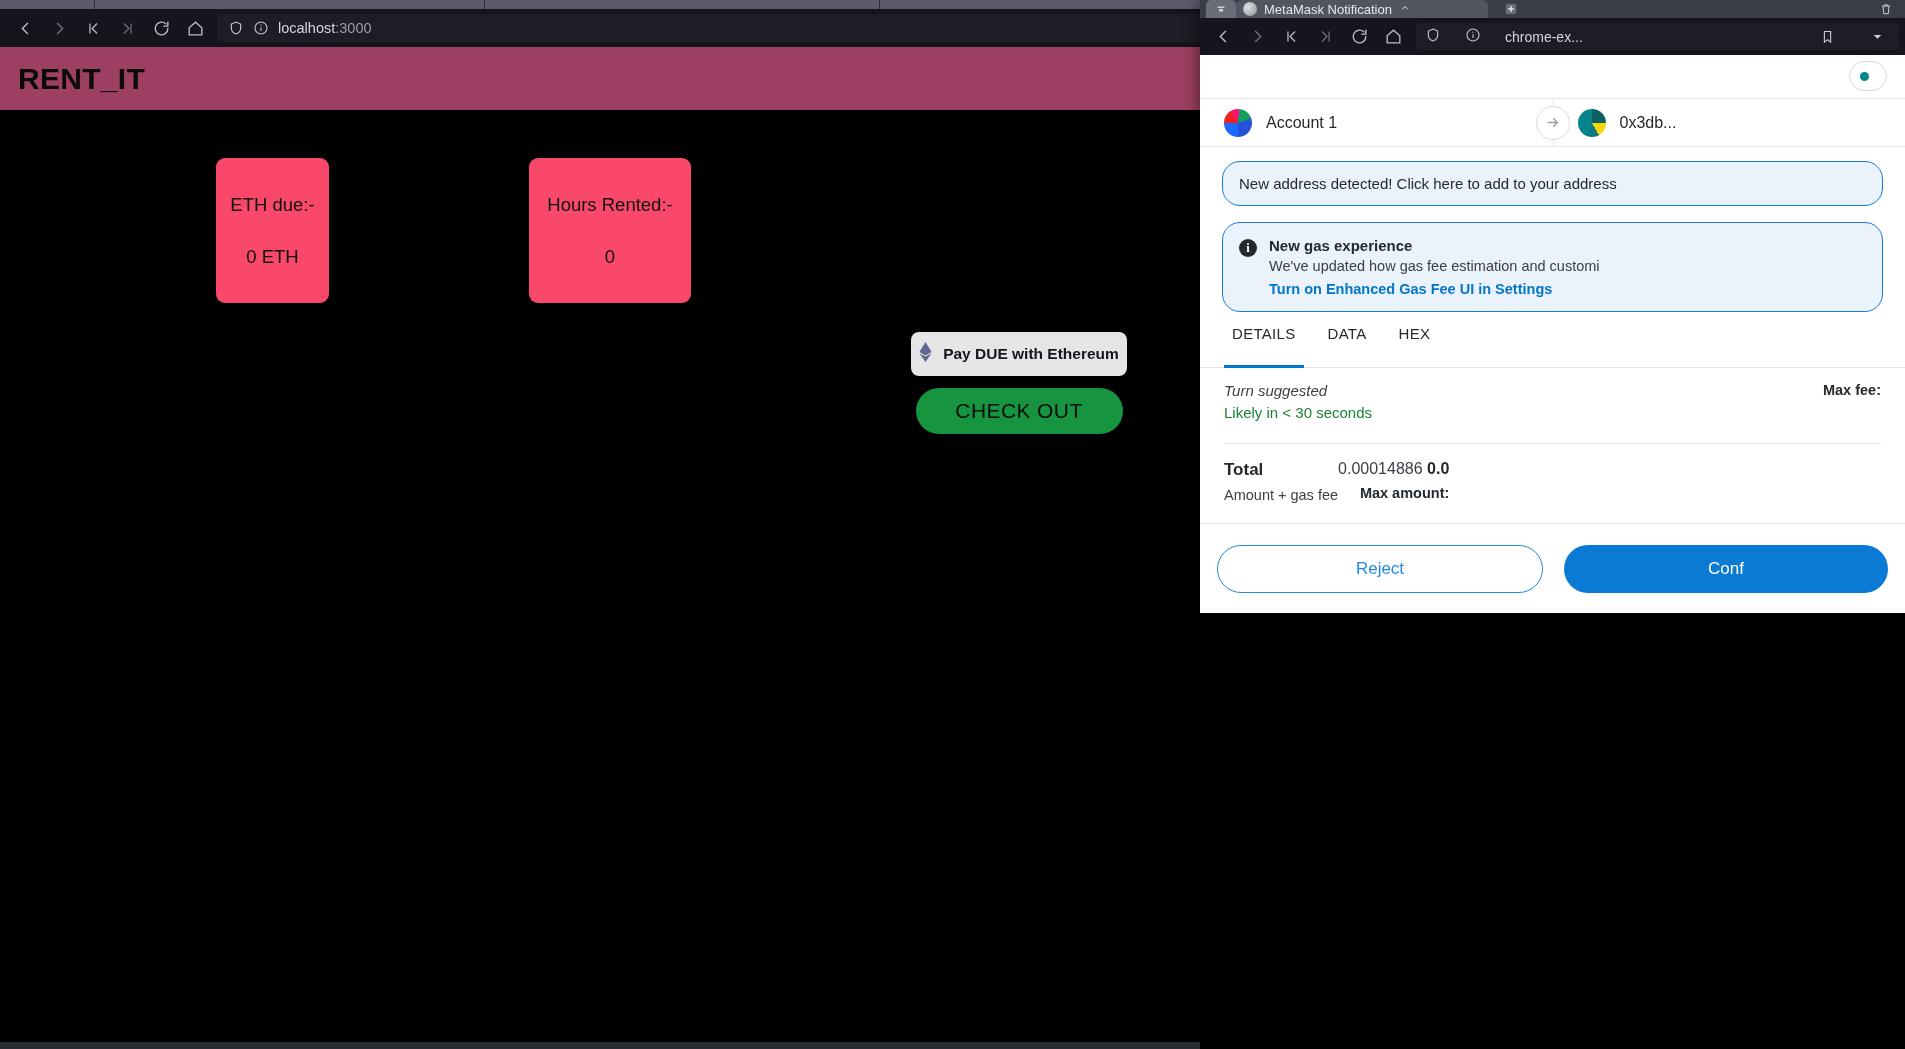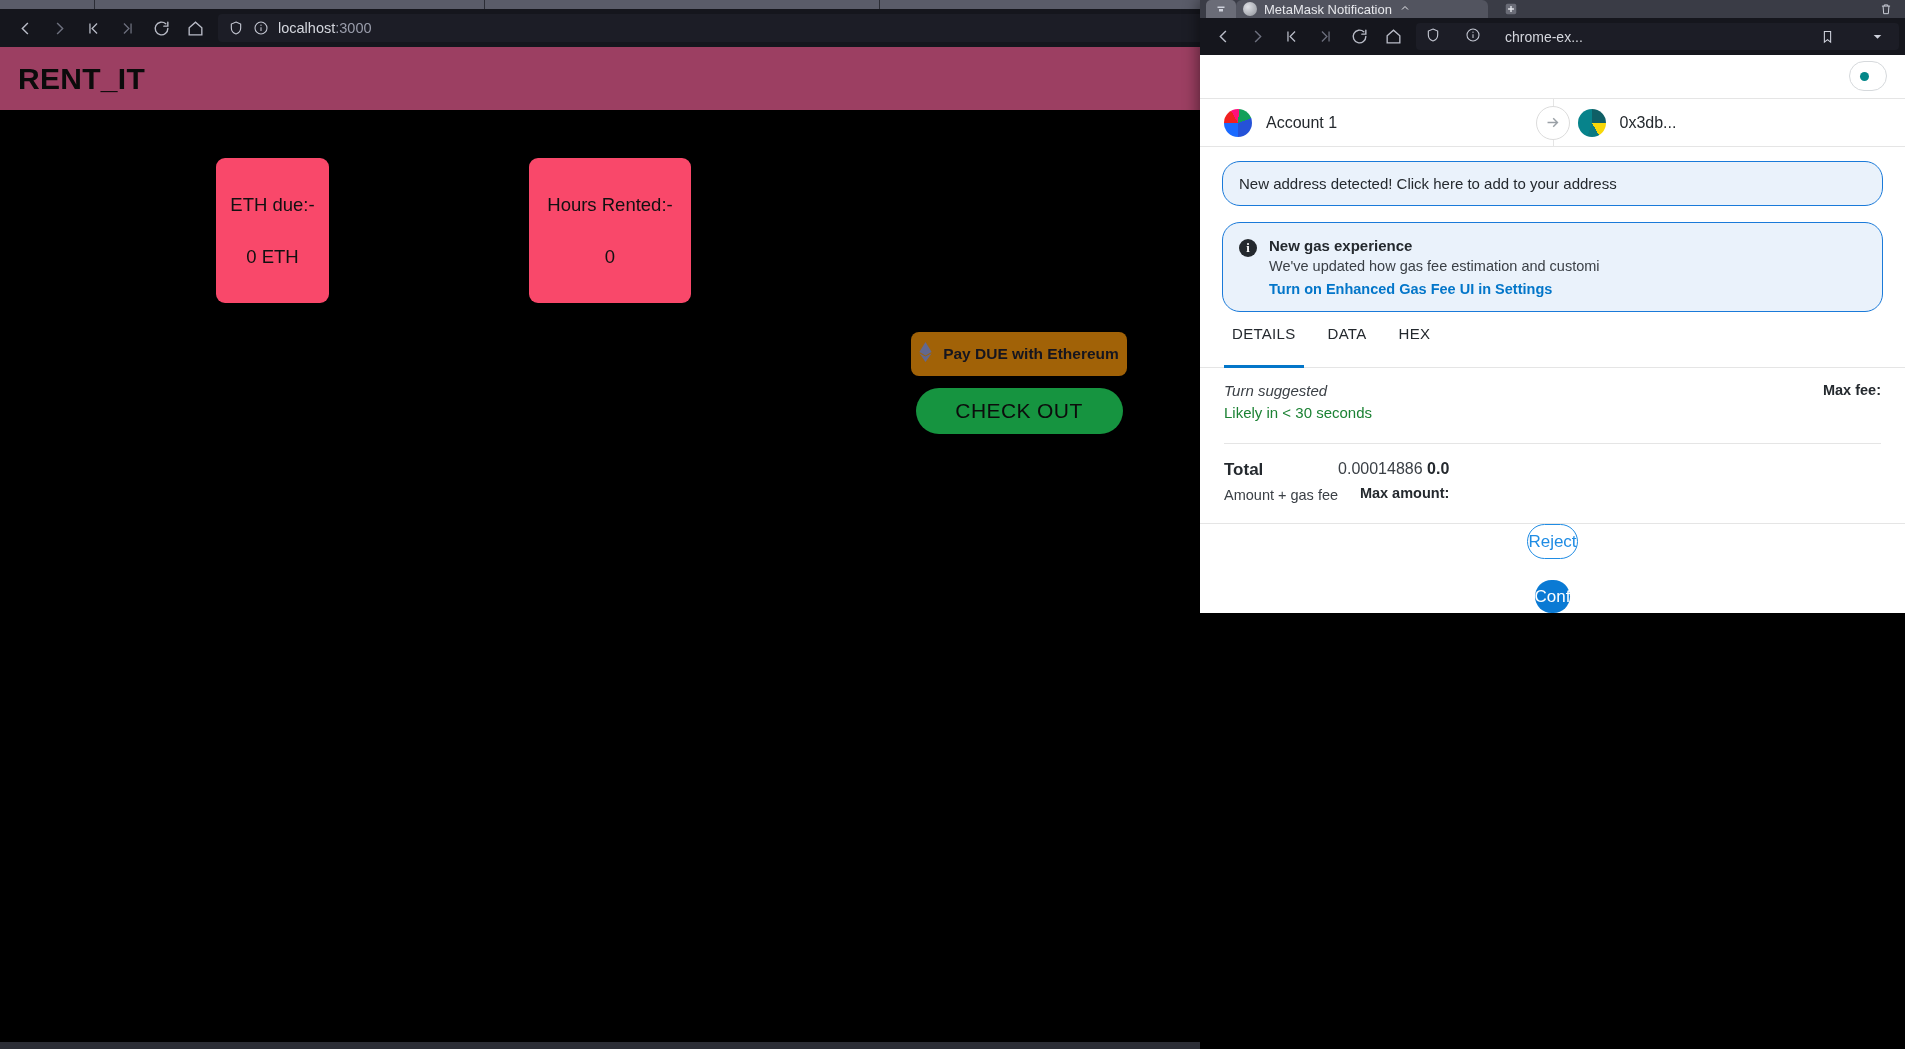--- a/index.html
+++ b/index.html
@@ -104,21 +104,21 @@
   .stat-card .val { font-size: 18.5px; white-space: nowrap; }
   #card-eth  { left: 216px; }
   #card-hours{ left: 529px; width: 162px; }
 
   .actions {
     position: absolute; left: 911px; top: 222px;
     display: flex; flex-direction: column; align-items: center; gap: 12px;
   }
   .pay-btn {
     width: 216px; height: 44px;
-    background: #a16207; border: none; border-radius: 8px;
+    background: #e5e5e5; border: none; border-radius: 8px;
     display: flex; align-items: center; justify-content: center; gap: 11px;
     font-size: 15.5px; font-weight: bold; color: #15151f;
     cursor: pointer;
     font-family: "Liberation Sans", sans-serif;
   }
   .checkout-btn {
     width: 207px; height: 46px;
     background: #169440; border: none; border-radius: 23px;
     color: #0c0c0c; font-size: 21px; letter-spacing: .4px;
     cursor: pointer;
@@ -272,21 +272,21 @@
   .total-lbl { font-size: 17px; font-weight: bold; color: #24292e; }
   .total-sub { font-size: 14.5px; color: #3b4046; margin-top: 7px; }
   .total-right { text-align: right; white-space: nowrap; }
   .total-val { font-size: 16px; color: #3b4046; }
   .total-val b { color: #24292e; }
   .total-max { font-size: 14.5px; font-weight: bold; color: #24292e; margin-top: 7px; }
 
   .mm-footer {
     position: absolute; left: 0; right: 0; bottom: 0; height: 90px;
     border-top: 1px solid #e5e5e5; background: #fff;
-    display: flex; align-items: center; gap: 21px; padding: 0 17px; flex-direction: column;
+    display: flex; align-items: center; gap: 21px; padding: 0 17px;
   }
   .btn-reject {
     flex: 1 1 0; height: 48px; border-radius: 24px;
     background: #fff; border: 1px solid #1f8ce4; color: #1f8ce4;
     font-size: 17px; cursor: pointer; font-family: "Liberation Sans", sans-serif;
   }
   .btn-confirm {
     flex: 1 1 0; height: 48px; border-radius: 24px;
     background: #0a7ad4; border: none; color: #fff;
     font-size: 17px; cursor: pointer; font-family: "Liberation Sans", sans-serif;

